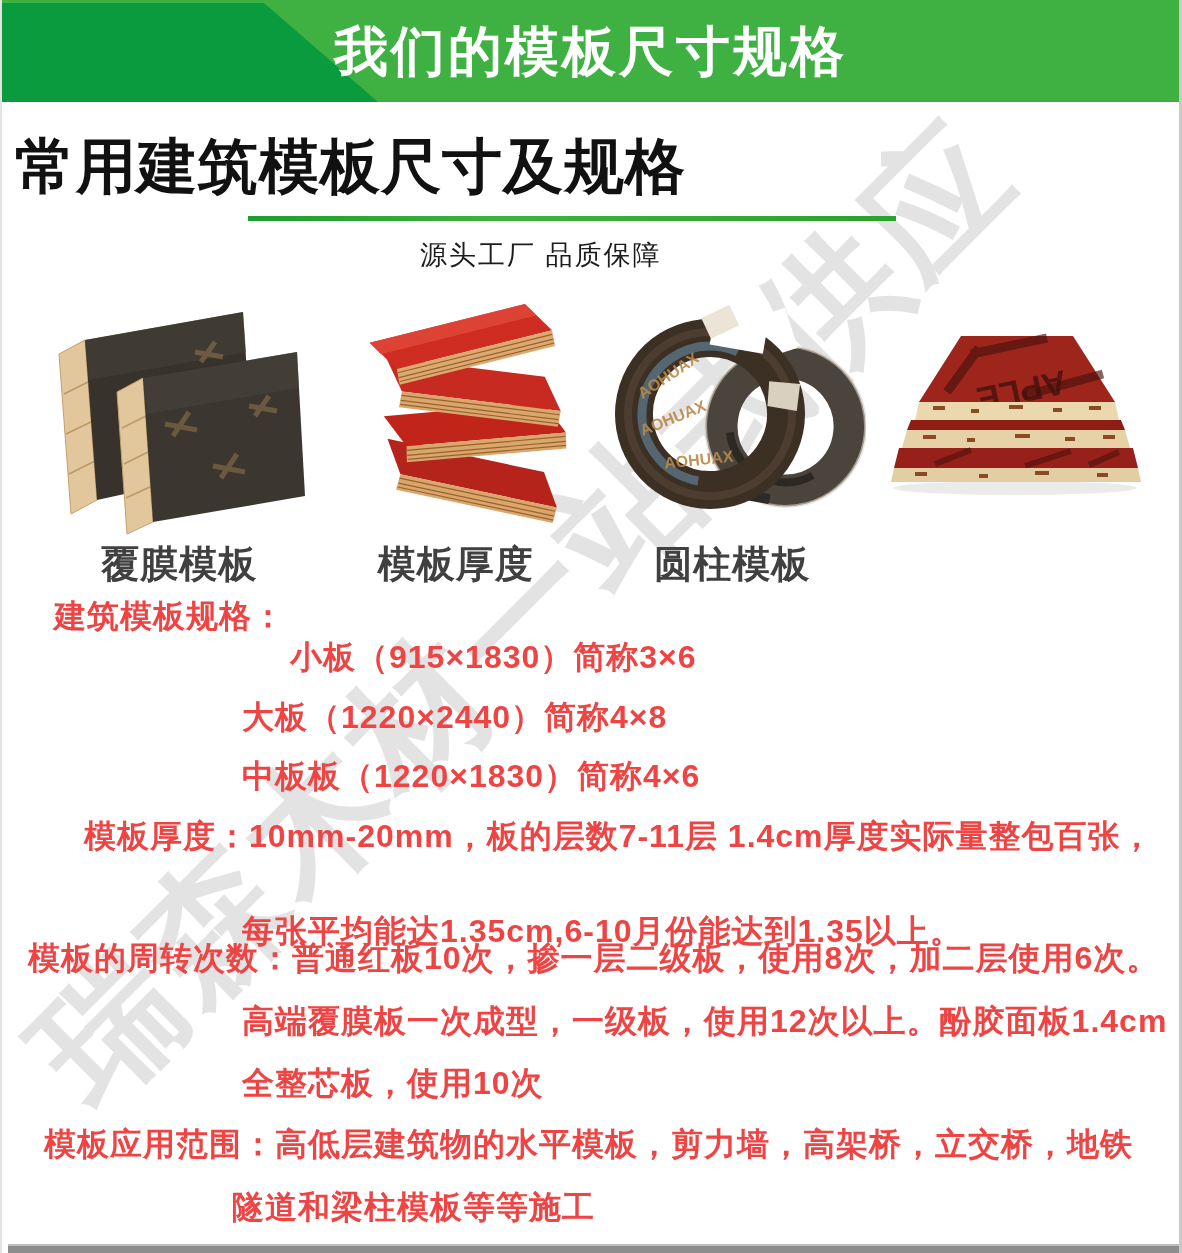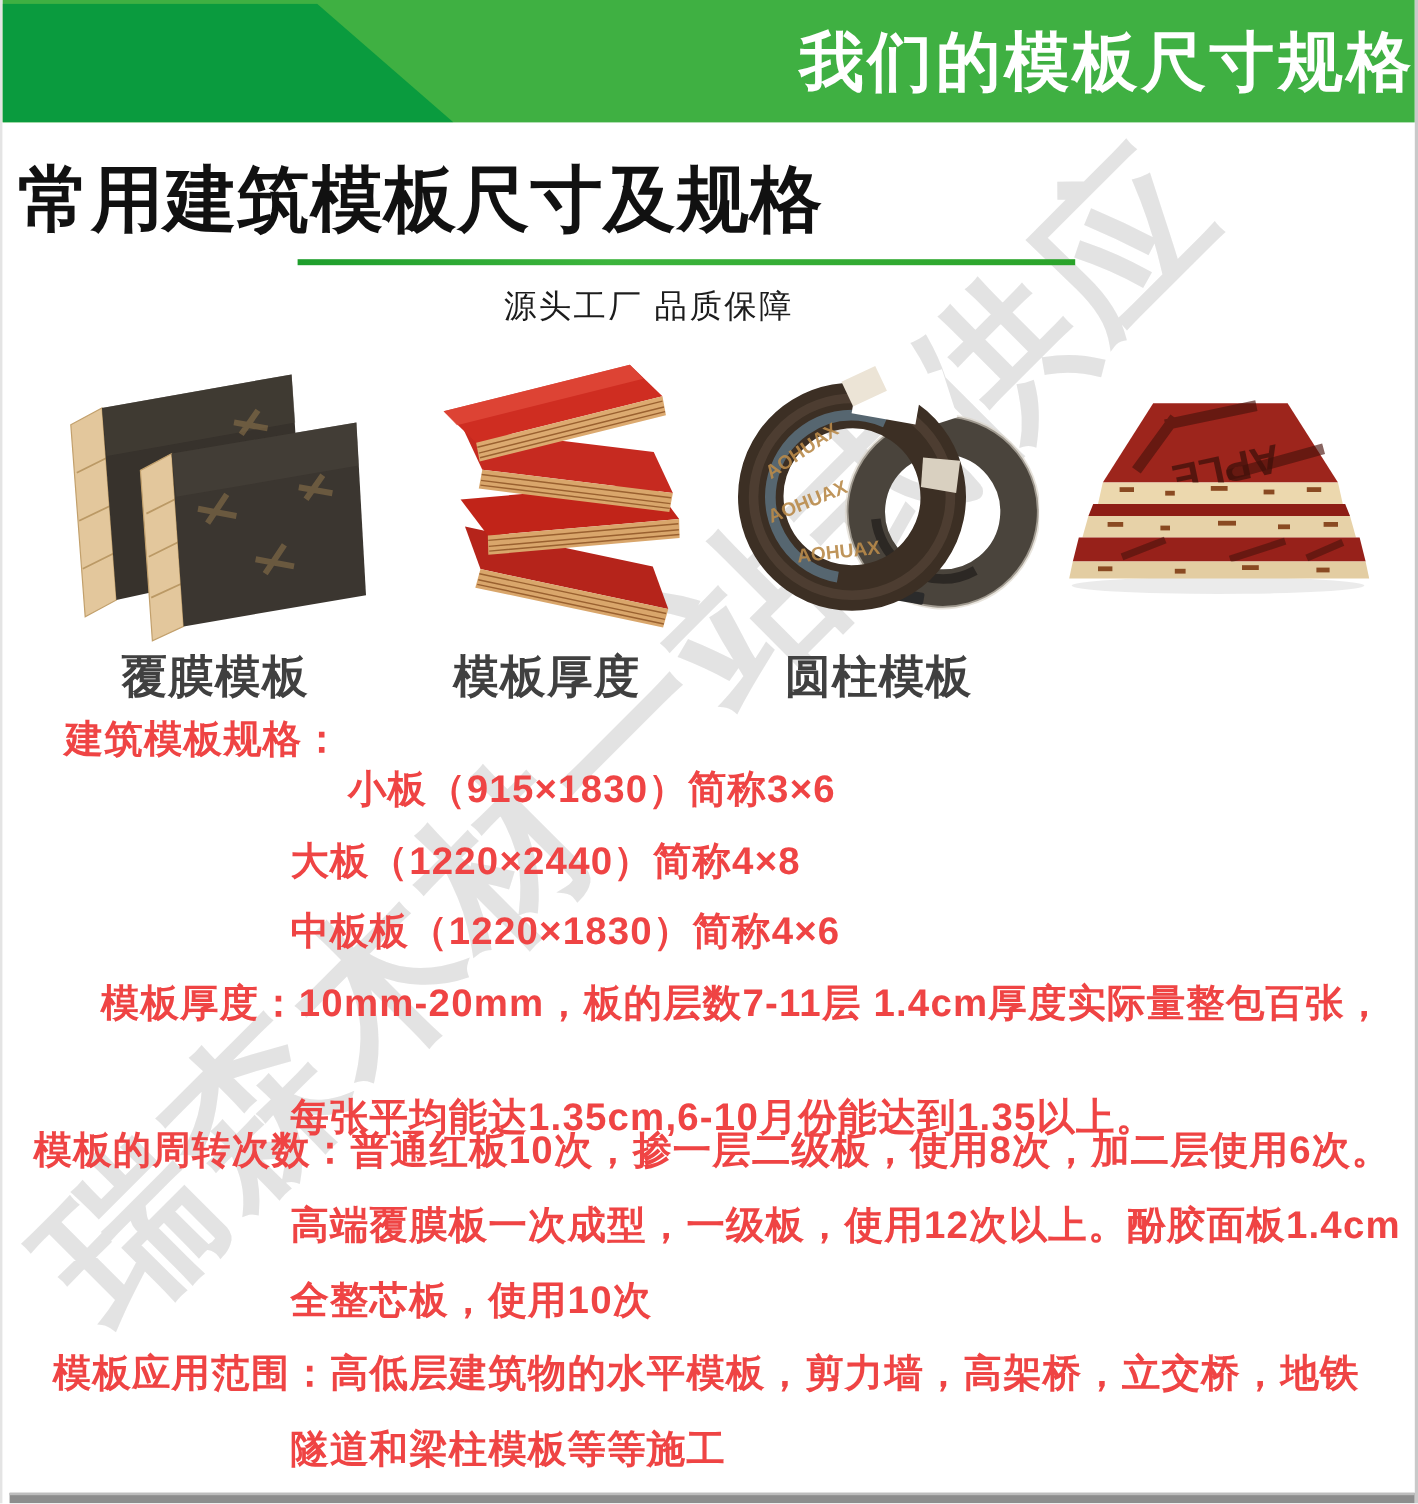--- a/index.html
+++ b/index.html
@@ -6,21 +6,21 @@
   .page{
     position:relative; width:1182px; height:1253px; overflow:hidden;
     background:#ffffff; box-sizing:border-box;
     border-left:2px solid #e4e4e4; border-right:3px solid #c9c9c9;
     font-family:"Liberation Sans", sans-serif;
   }
   
   .banner{position:absolute;top:0;left:0;right:0;height:102px;background:#3fb042;z-index:3;}
   .banner-dark{position:absolute;top:3px;left:0;width:420px;bottom:0;background:#0a9b3e;
     clip-path:polygon(0 0,262px 0,376px 100%,0 100%);}
-  .banner-title{position:absolute;top:16px;left:0;width:100%;text-align:right;
+  .banner-title{position:absolute;top:16px;left:0;width:100%;text-align:center;
     font-size:54px;font-weight:bold;color:#ffffff;letter-spacing:3px;margin:0;}
   
   .watermark{position:absolute;left:58px;top:1007px;line-height:1;white-space:nowrap;
     transform:rotate(-45deg);transform-origin:0 50%;
     font-size:140px;font-weight:bold;letter-spacing:6px;color:#cdcdcd;opacity:.55;z-index:1;}
   
   .main-title{position:absolute;top:114px;left:0;width:100%;margin:13px;
     font-size:60px;font-weight:900;color:#111111;letter-spacing:1px;z-index:2;}
   .title-underline{position:absolute;top:216px;left:246px;width:648px;height:5px;
     background:linear-gradient(90deg,#1e9e2c,#3cb43c 40%,#2aa32a);z-index:2;}
@@ -39,21 +39,21 @@
   .spec-l0{top:595px;left:52px;}
   .spec-l1{top:636px;left:240px;margin-left:48px;}
   .spec-l2{top:696px;left:240px;}
   .spec-l3{top:755px;left:240px;}
   .spec-l4{top:815px;left:82px;}
   .spec-l5{top:910px;left:240px;}
   .spec-l6{top:937px;left:26px;}
   .spec-l7{top:1000px;left:240px;}
   .spec-l8{top:1062px;left:240px;}
   .spec-l9{top:1123px;left:42px;}
-  .spec-l10{top:1186px;left:240px;}
+  .spec-l10{top:1186px;left:230px;}
   
   .bottom-bar{position:absolute;left:6px;right:0;bottom:0;height:7px;background:#8d8d8d;
     border-top:2px solid #bdbdbd;z-index:4;}
 </style>
 </head>
 <body>
 
 <div class="page">
 
   <div class="watermark">瑞森木材一站式供应</div>

